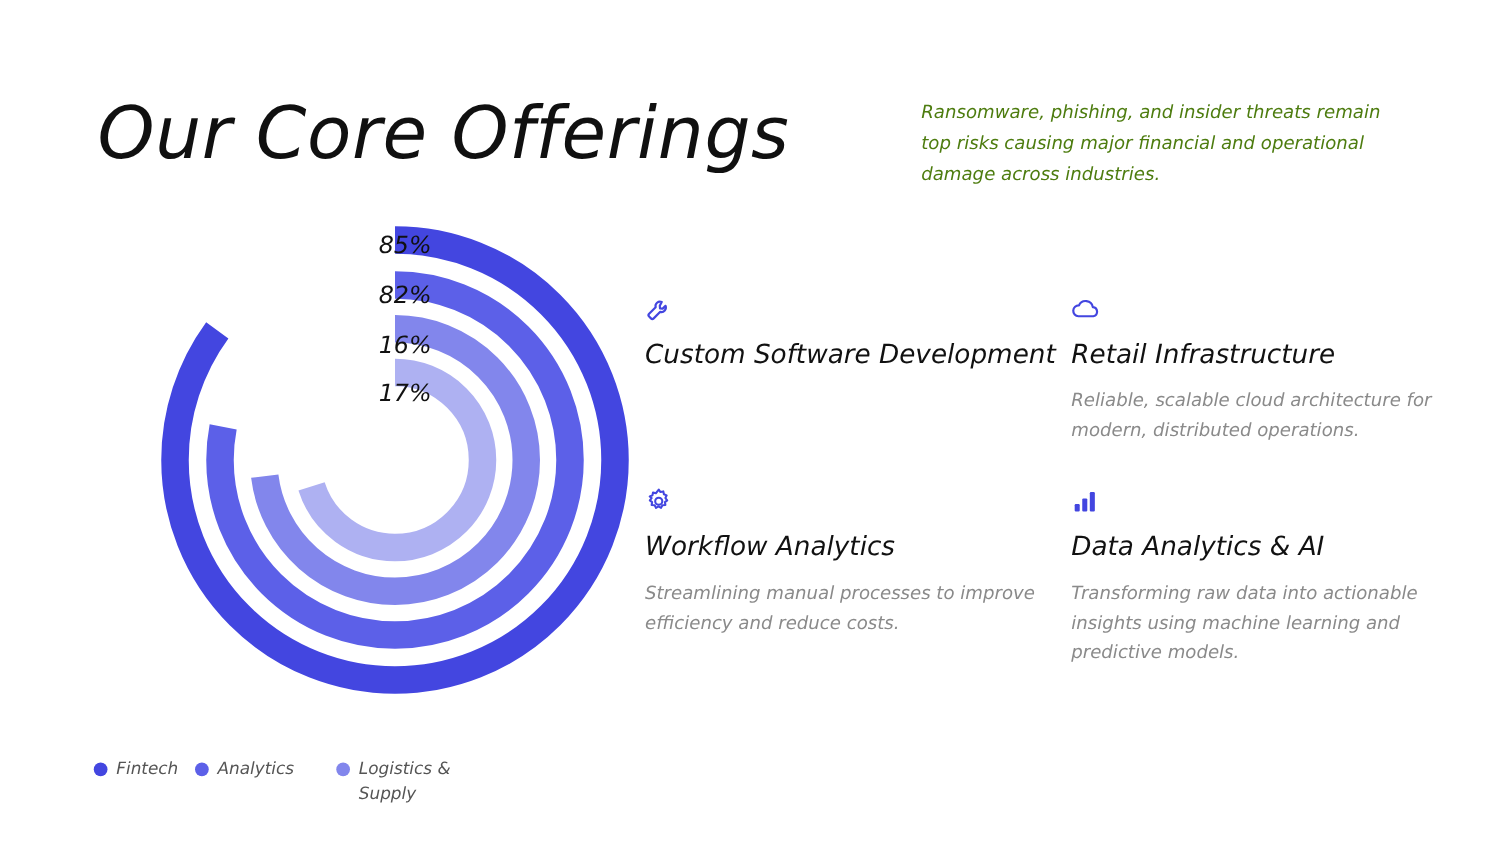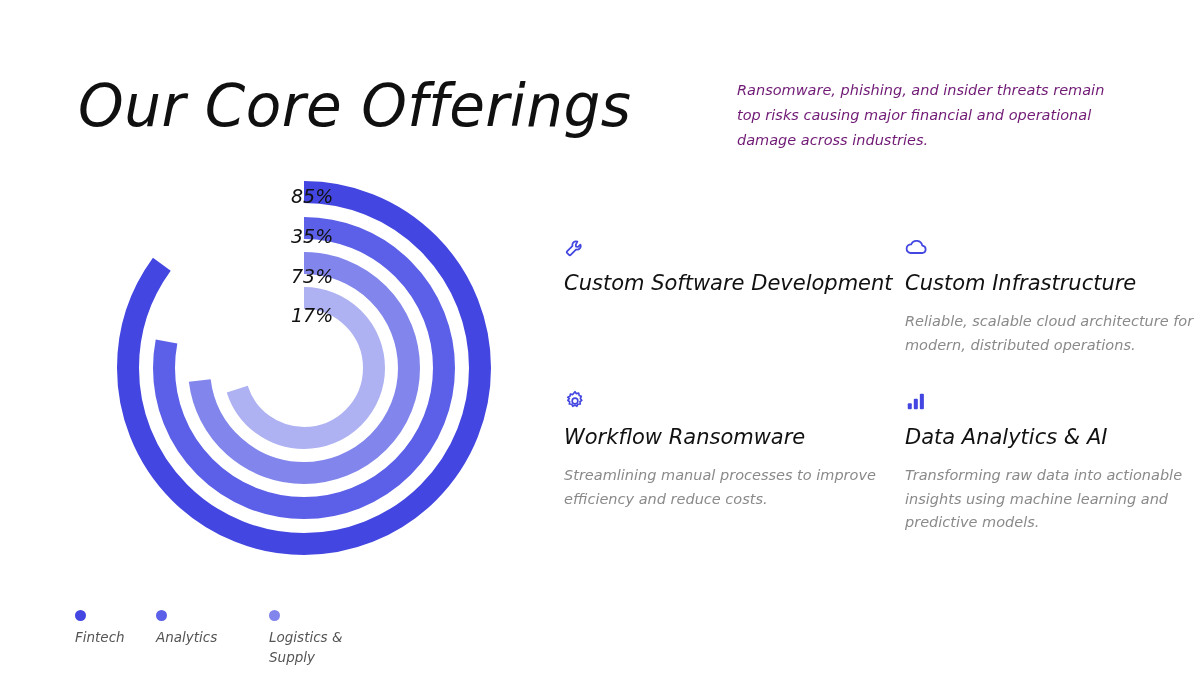--- a/index.html
+++ b/index.html
@@ -15,59 +15,59 @@
   .title {
     position:absolute; left:78px; top:72px;
     font-size:58px; font-style:italic; font-weight:400;
     color:#101010; letter-spacing:0.5px;
     font-family:"DejaVu Sans", sans-serif;
     white-space:nowrap;
   }
   .intro {
     position:absolute; left:737px; top:78px; width:390px;
     font-size:14.5px; font-style:italic; line-height:1.72;
-    color:#701a75; font-family:"DejaVu Sans", sans-serif;
+    color:#4d7c0f; font-family:"DejaVu Sans", sans-serif;
   }
 
   
-  .chart-wrap { position:absolute; left:108px; top:172px; width:392px; height:392px; }
+  .chart-wrap { position:absolute; left:120px; top:172px; width:392px; height:392px; }
   .chart-wrap svg { display:block; width:392px; height:392px; overflow:visible; }
   .arc-labels { position:absolute; left:0; top:0; width:392px; height:392px; pointer-events:none; }
   .arc-label {
     position:absolute;
     font-size:19px; font-style:italic; color:#111;
     font-family:"DejaVu Sans", sans-serif;
     white-space:nowrap;
   }
   .arc-label.l0 { left:183px; top:13px; }
   .arc-label.l1 { left:183px; top:53px; }
   .arc-label.l2 { left:183px; top:93px; }
   .arc-label.l3 { left:183px; top:132px; }
 
   
   .legend { position:absolute; left:75px; top:606px; width:470px; height:48px; }
   .legend-item {
-    position:absolute; display:flex; align-items:flex-start; gap:7px;flex-direction:column;
+    position:absolute; display:flex; align-items:flex-start; gap:7px;
   }
   .legend-item .dot {
     width:11px; height:11px; border-radius:50%;
     flex:0 0 11px; margin-top:4px;
   }
   .legend-item .lbl {
     font-size:13.5px; font-style:italic; color:#555;
     line-height:1.45; font-family:"DejaVu Sans", sans-serif;
   }
   .legend-item.i0 { left:0px;   top:0; }
   .legend-item.i1 { left:81px;  top:0; }
   .legend-item.i2 { left:194px; top:0; width:98px; }
   .legend-item.i3 { left:345px; top:0; width:115px; }
 
   
   .cards { position:absolute; left:516px; top:236px; width:628px; height:310px; }
-  .card { position:absolute; width:318px;margin-left:48px; }
+  .card { position:absolute; width:318px; }
   .card.c0 { left:0px;   top:0px;   width:330px; }
   .card.c1 { left:341px; top:0px; }
   .card.c2 { left:0px;   top:154px; width:330px; }
   .card.c3 { left:341px; top:154px; }
   .card .ico { height:26px; margin-bottom:9px; color:#4346e0; display:block; }
   .card .ico svg { display:block; }
   .card h3 {
     font-size:21px; font-style:italic; font-weight:400;
     color:#111; line-height:1.2; margin-bottom:14px;
     font-family:"DejaVu Sans", sans-serif; white-space:nowrap;
@@ -88,22 +88,22 @@
 
   <div class="chart-wrap">
     <svg viewBox="0 0 392 392" id="radial-svg" aria-hidden="true">
         <circle cx="196" cy="196" r="176" fill="none" stroke="#4346e0" stroke-width="22" stroke-linecap="butt" stroke-dasharray="939.964521954066 165.87609210954108" transform="rotate(-90 196 196)"></circle>
         <circle cx="196" cy="196" r="140" fill="none" stroke="#5c60e8" stroke-width="22" stroke-linecap="butt" stroke-dasharray="686.1238355440108 193.5221074611312" transform="rotate(-90 196 196)"></circle>
         <circle cx="196" cy="196" r="105" fill="none" stroke="#8286ec" stroke-width="22" stroke-linecap="butt" stroke-dasharray="481.6061537953153 178.1283034585413" transform="rotate(-90 196 196)"></circle>
         <circle cx="196" cy="196" r="70" fill="none" stroke="#aeb1f2" stroke-width="22" stroke-linecap="butt" stroke-dasharray="307.8760800517997 131.94689145077132" transform="rotate(-90 196 196)"></circle>
       </svg>
     <div class="arc-labels">
       <span class="arc-label l0">85%</span>
-      <span class="arc-label l1">35%</span>
-      <span class="arc-label l2">73%</span>
+      <span class="arc-label l1">82%</span>
+      <span class="arc-label l2">16%</span>
       <span class="arc-label l3">17%</span>
     </div>
   </div>
 
   <div class="legend">
     <div class="legend-item i0">
       <span class="dot" style="background: rgb(67, 70, 224);"></span>
       <span class="lbl">Fintech</span>
     </div>
     <div class="legend-item i1">
@@ -126,32 +126,32 @@
       </span>
       <h3>Custom Software Development</h3>
     </div>
 
     <div class="card c1">
       <span class="ico">
         <svg width="24" height="22" viewBox="0 0 26 20" fill="none" stroke="currentColor" stroke-width="1.9" stroke-linecap="round" stroke-linejoin="round">
           <path d="M6.2 16.5a4.7 4.7 0 0 1 .5-9.4 6.3 6.3 0 0 1 12 1.5 4 4 0 0 1 .5 7.9z"></path>
         </svg>
       </span>
-      <h3>Custom Infrastructure</h3>
+      <h3>Retail Infrastructure</h3>
       <p>Reliable, scalable cloud architecture for modern, distributed operations.</p>
     </div>
 
     <div class="card c2">
       <span class="ico">
         <svg width="22" height="22" viewBox="0 0 24 24" fill="none" stroke="currentColor" stroke-width="1.8" stroke-linecap="round" stroke-linejoin="round">
           <circle cx="12" cy="12" r="3.1"></circle>
           <path d="M12 1.9l1.5 2.1 2.5-.6.5 2.5 2.4 1-1.1 2.3 1.6 2-2 1.6.4 2.5-2.6.2-1.2 2.3-2.2-1.3-2.2 1.3-1.2-2.3-2.6-.2.4-2.5-2-1.6 1.6-2L4.1 7.9l2.4-1 .5-2.5 2.5.6z"></path>
         </svg>
       </span>
-      <h3>Workflow Ransomware</h3>
+      <h3>Workflow Analytics</h3>
       <p>Streamlining manual processes to improve efficiency and reduce costs.</p>
     </div>
 
     <div class="card c3">
       <span class="ico">
         <svg width="22" height="22" viewBox="0 0 24 24" fill="currentColor">
           <rect x="3" y="14.5" width="4.4" height="6.5" rx="1"></rect>
           <rect x="9.6" y="9.5" width="4.4" height="11.5" rx="1"></rect>
           <rect x="16.2" y="4" width="4.4" height="17" rx="1"></rect>
         </svg>

